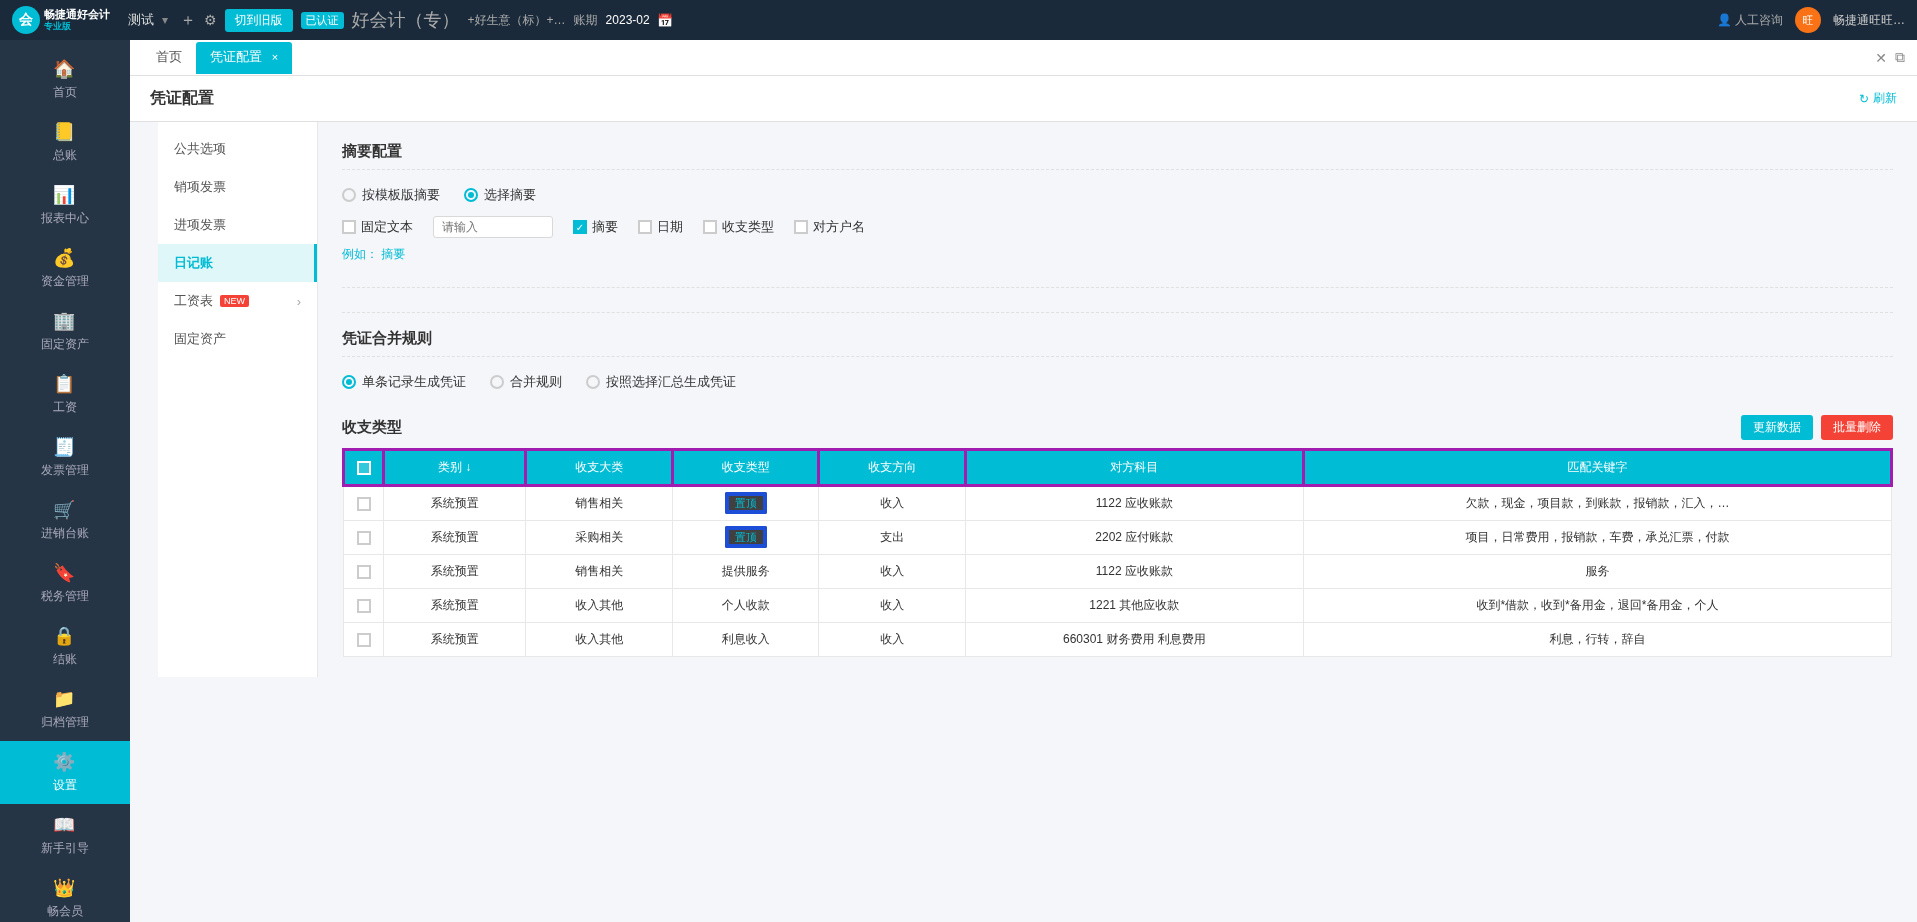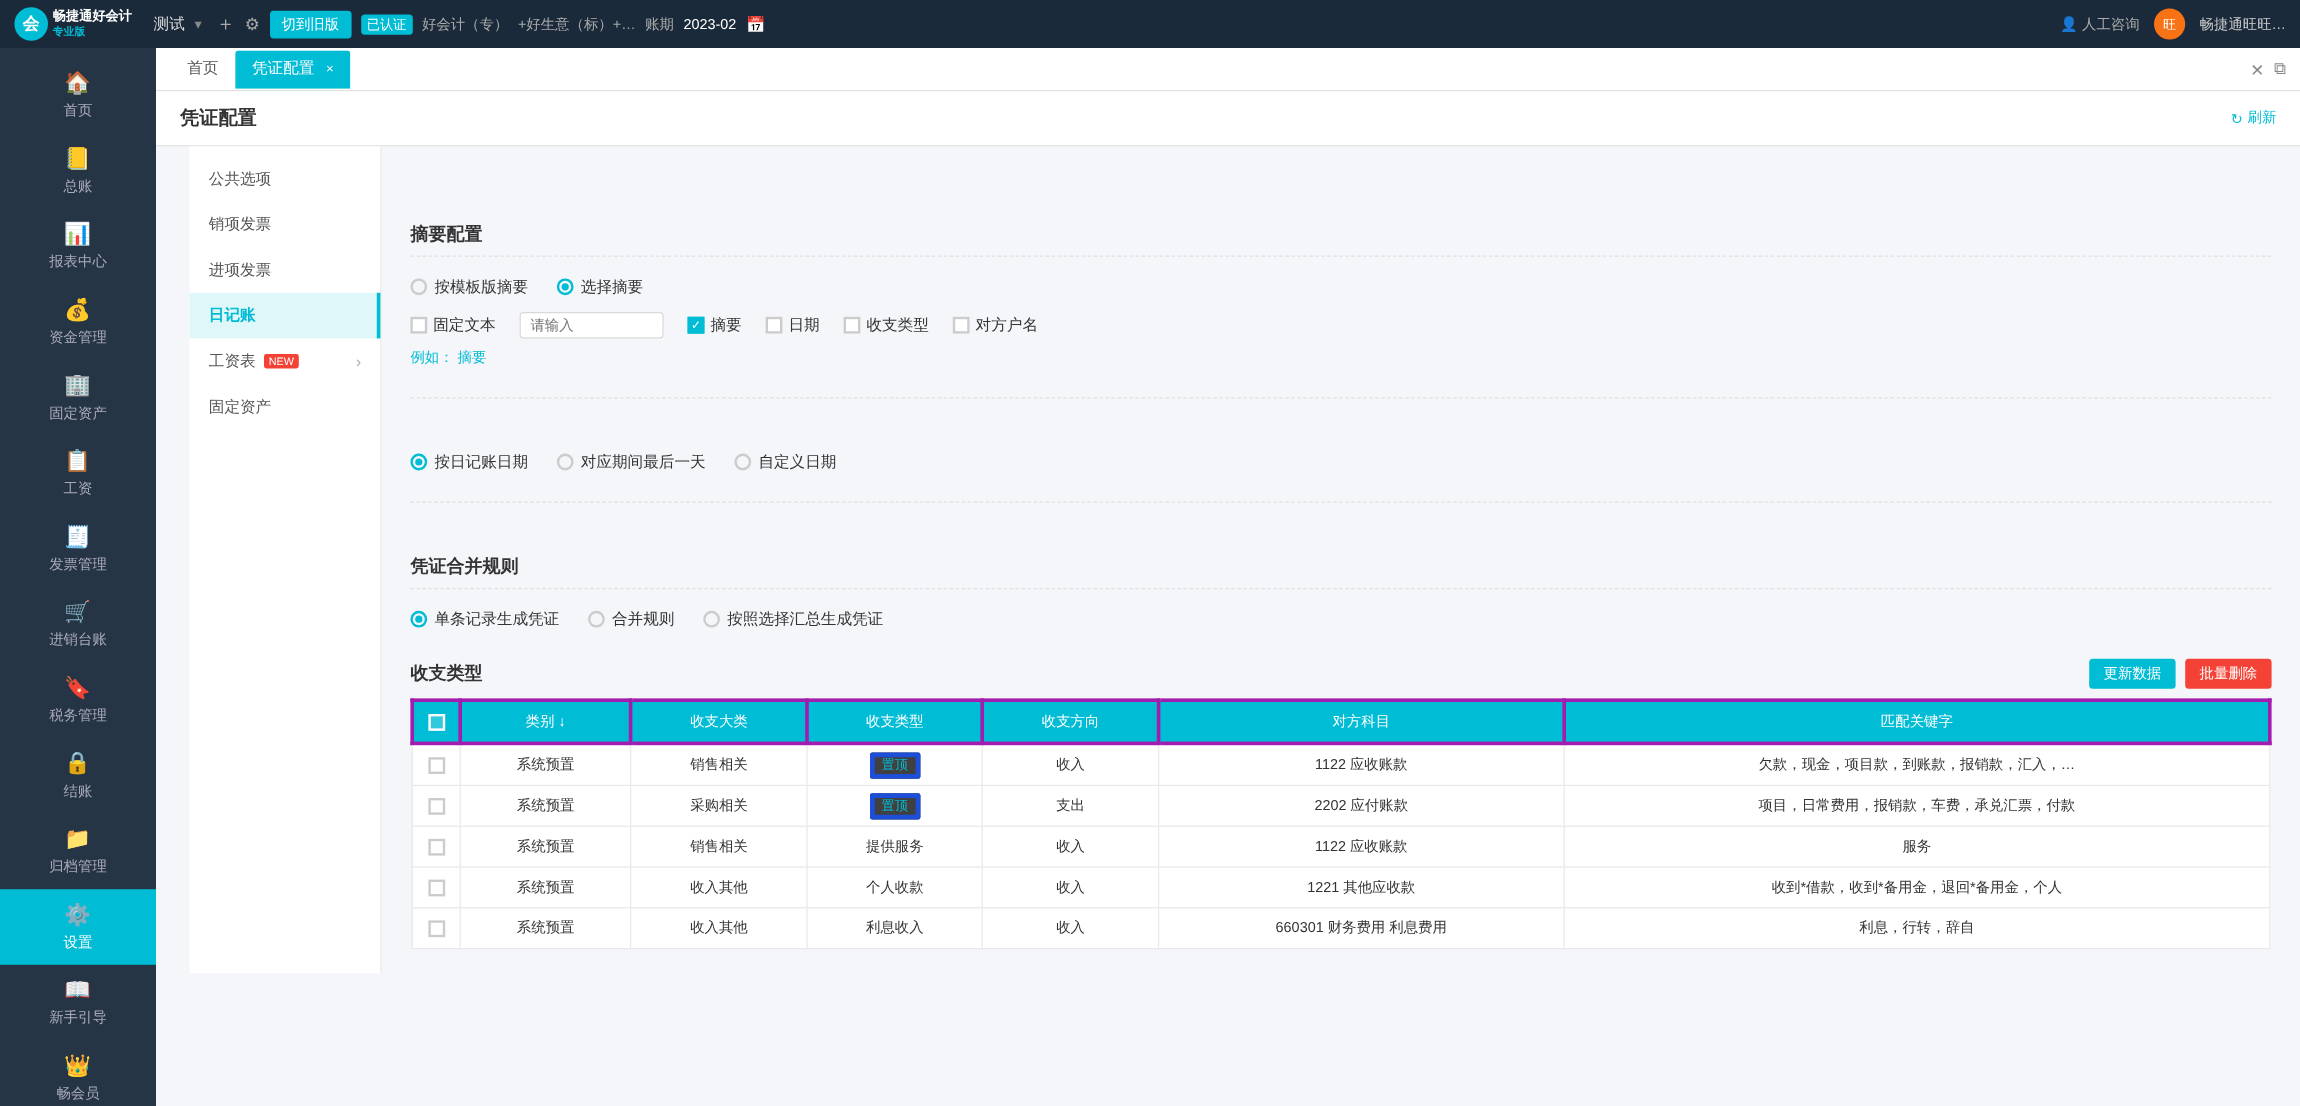--- a/index.html
+++ b/index.html
@@ -224,21 +224,20 @@
     
     .right-content {
       flex: 1;
       padding: 20px 24px;
       overflow-y: auto;
     }
 
     
     .section {
       margin-bottom: 24px;
-      margin-top: 44px;
     }
     .section-title {
       font-size: 15px;
       font-weight: bold;
       color: #333;
       margin-bottom: 16px;
       padding-bottom: 8px;
       border-bottom: 1px dashed #e0e0e0;
     }
 
@@ -386,21 +385,21 @@
       <div style="font-size:11px;line-height:1.2">畅捷通好会计</div>
       <div style="font-size:9px;color:#00bcd4;line-height:1.2">专业版</div>
     </div>
   </div>
   <span style="color:#ddd;font-size:13px;margin-left:8px;">测试</span>
   <span style="color:#888;font-size:12px;cursor:pointer;">▾</span>
   <span style="color:#aaa;font-size:16px;cursor:pointer;margin-left:4px;">＋</span>
   <span style="color:#aaa;font-size:14px;cursor:pointer;">⚙</span>
   <button class="topbar-btn-cyan">切到旧版</button>
   <span class="topbar-tag">已认证</span>
-  <span style="color:#aaa;font-size:12px;">好会计（专）</span>
+  <span style="color:#aaa;font-size:18px;">好会计（专）</span>
   <span style="color:#aaa;font-size:12px;">+好生意（标）+…</span>
   <span style="color:#aaa;font-size:12px;">账期</span>
   <span style="color:#fff;font-size:12px;">2023-02</span>
   <span style="color:#aaa;font-size:13px;cursor:pointer;">📅</span>
   <div class="topbar-right">
     <span style="cursor:pointer;color:#aaa;font-size:12px;display:flex;align-items:center;gap:3px;">
       <span>👤</span>
       <span>人工咨询</span>
     </span>
     <div class="topbar-user-avatar">
@@ -565,34 +564,20 @@
 
             <div class="example-text">
               <span>例如：</span>
               <span>摘要</span>
             </div>
           </div>
 
           <hr class="section-divider">
 
           <div class="section">
-            <div class="radio-group">
-              <label class="radio-item">
-                <div class="radio-circle checked"></div>
-                <span>按日记账日期</span>
-              </label>
-              <label class="radio-item">
-                <div class="radio-circle unchecked"></div>
-                <span>对应期间最后一天</span>
-              </label>
-              <label class="radio-item">
-                <div class="radio-circle unchecked"></div>
-                <span>自定义日期</span>
-              </label>
-            </div>
           </div>
 
           <hr class="section-divider">
 
           <div class="section">
             <div class="section-title">凭证合并规则</div>
             <div class="radio-group">
               <label class="radio-item">
                 <div class="radio-circle checked"></div>
                 <span>单条记录生成凭证</span>

